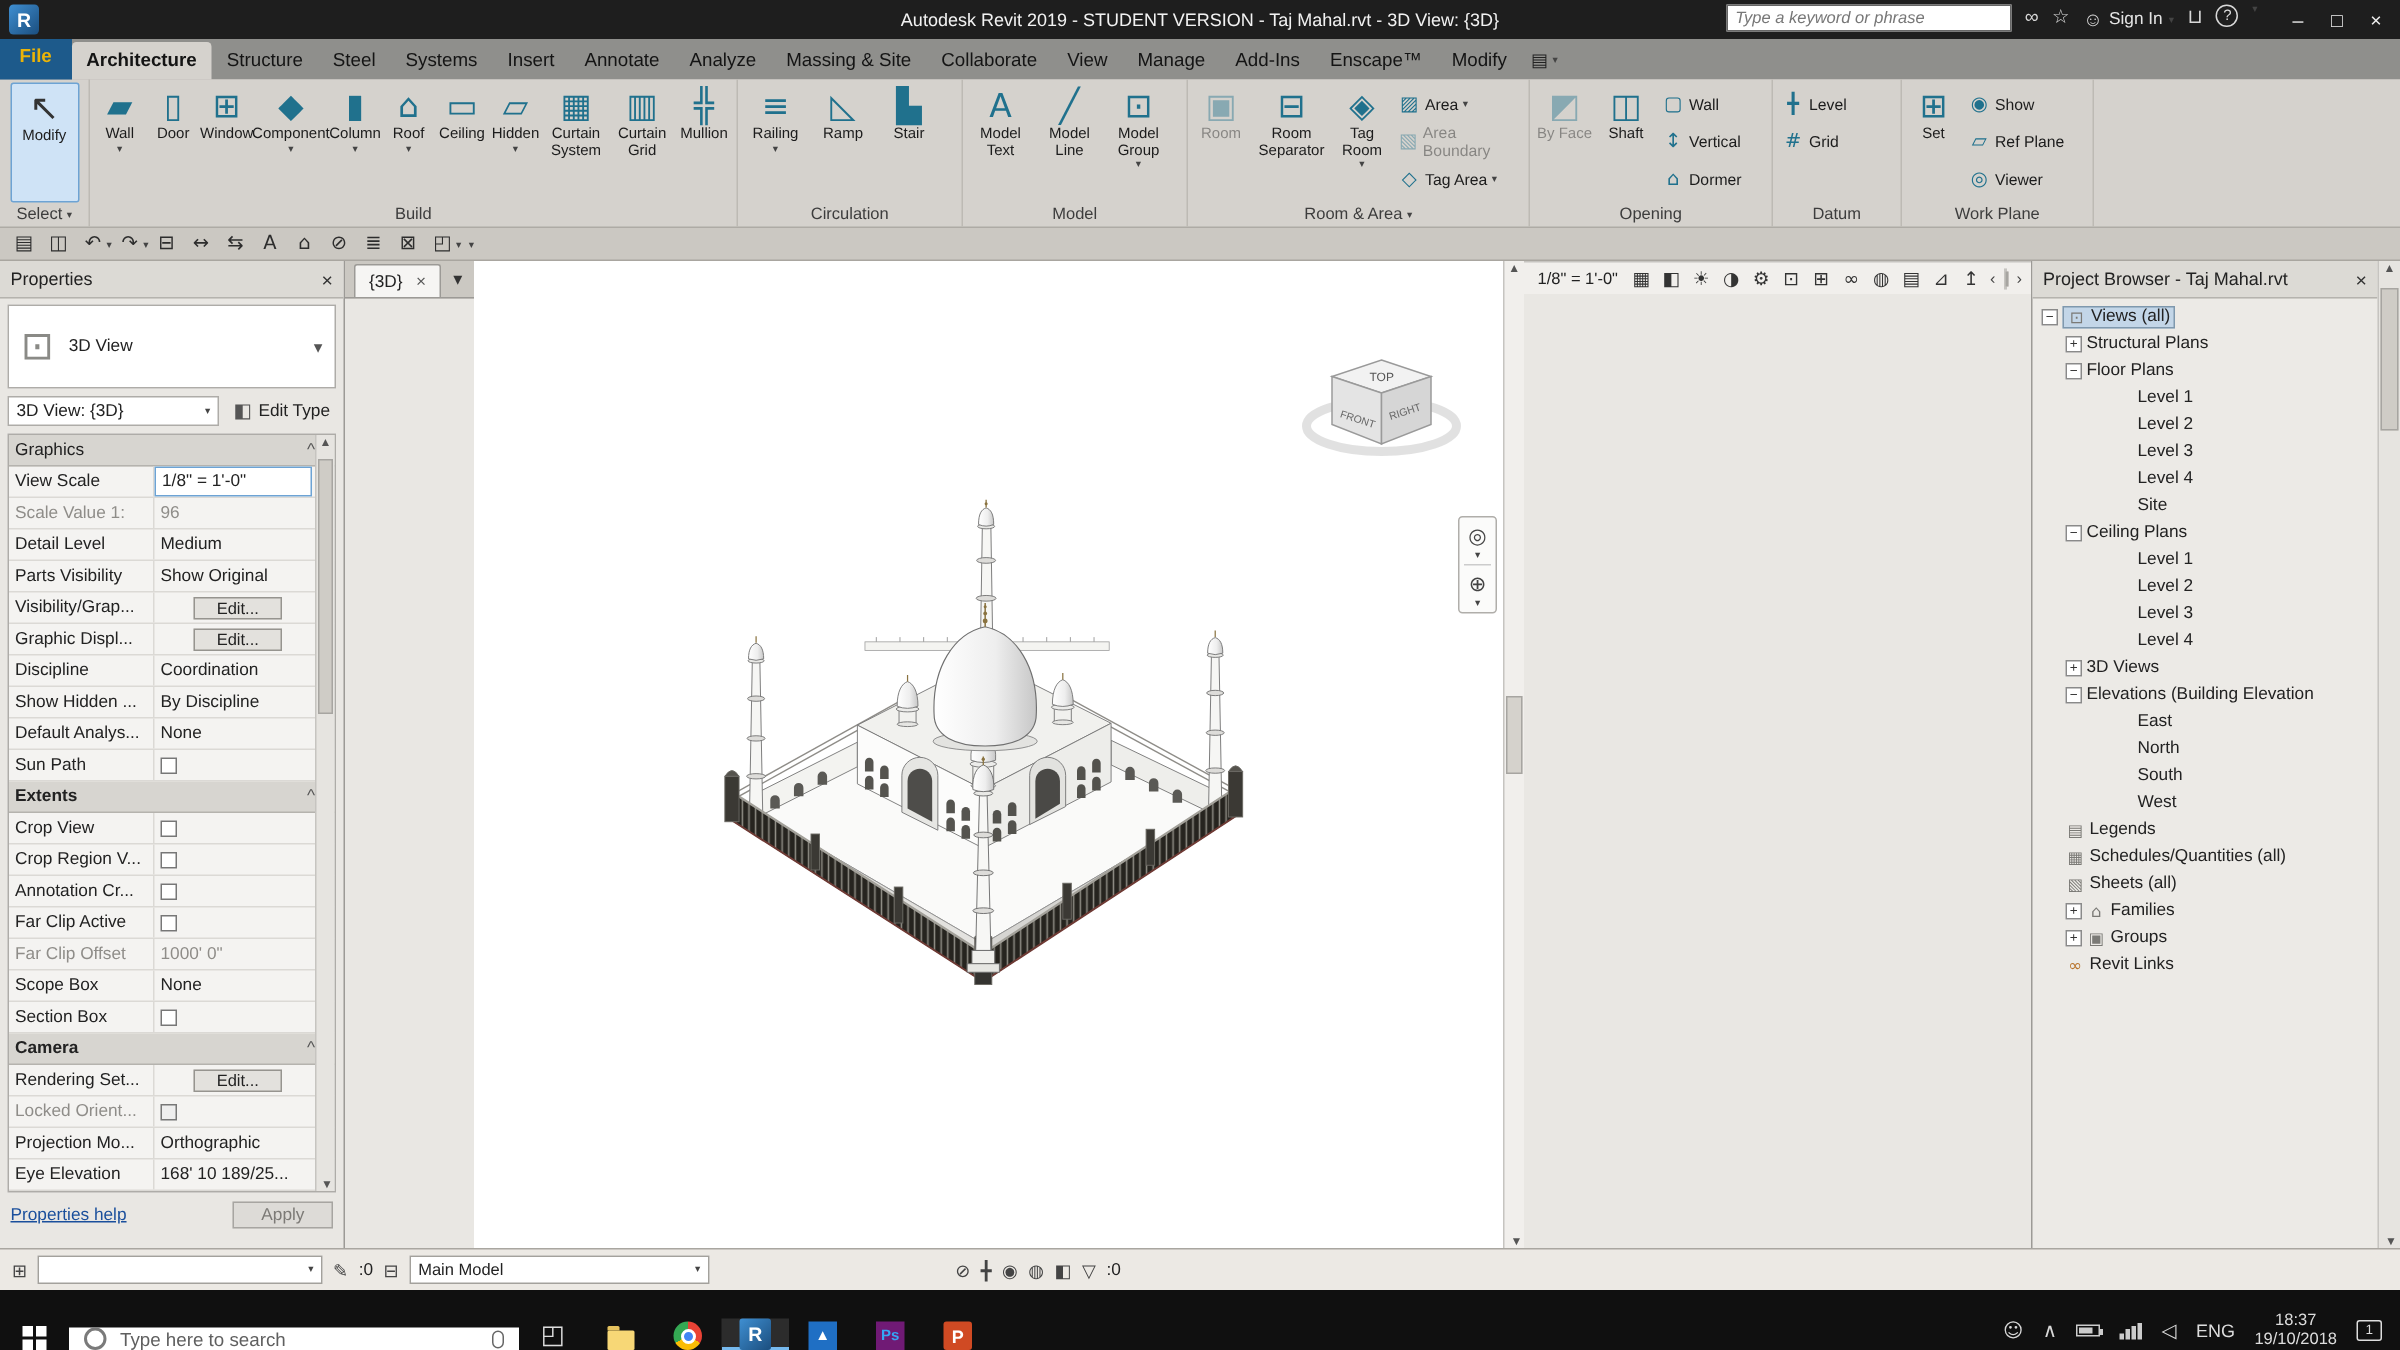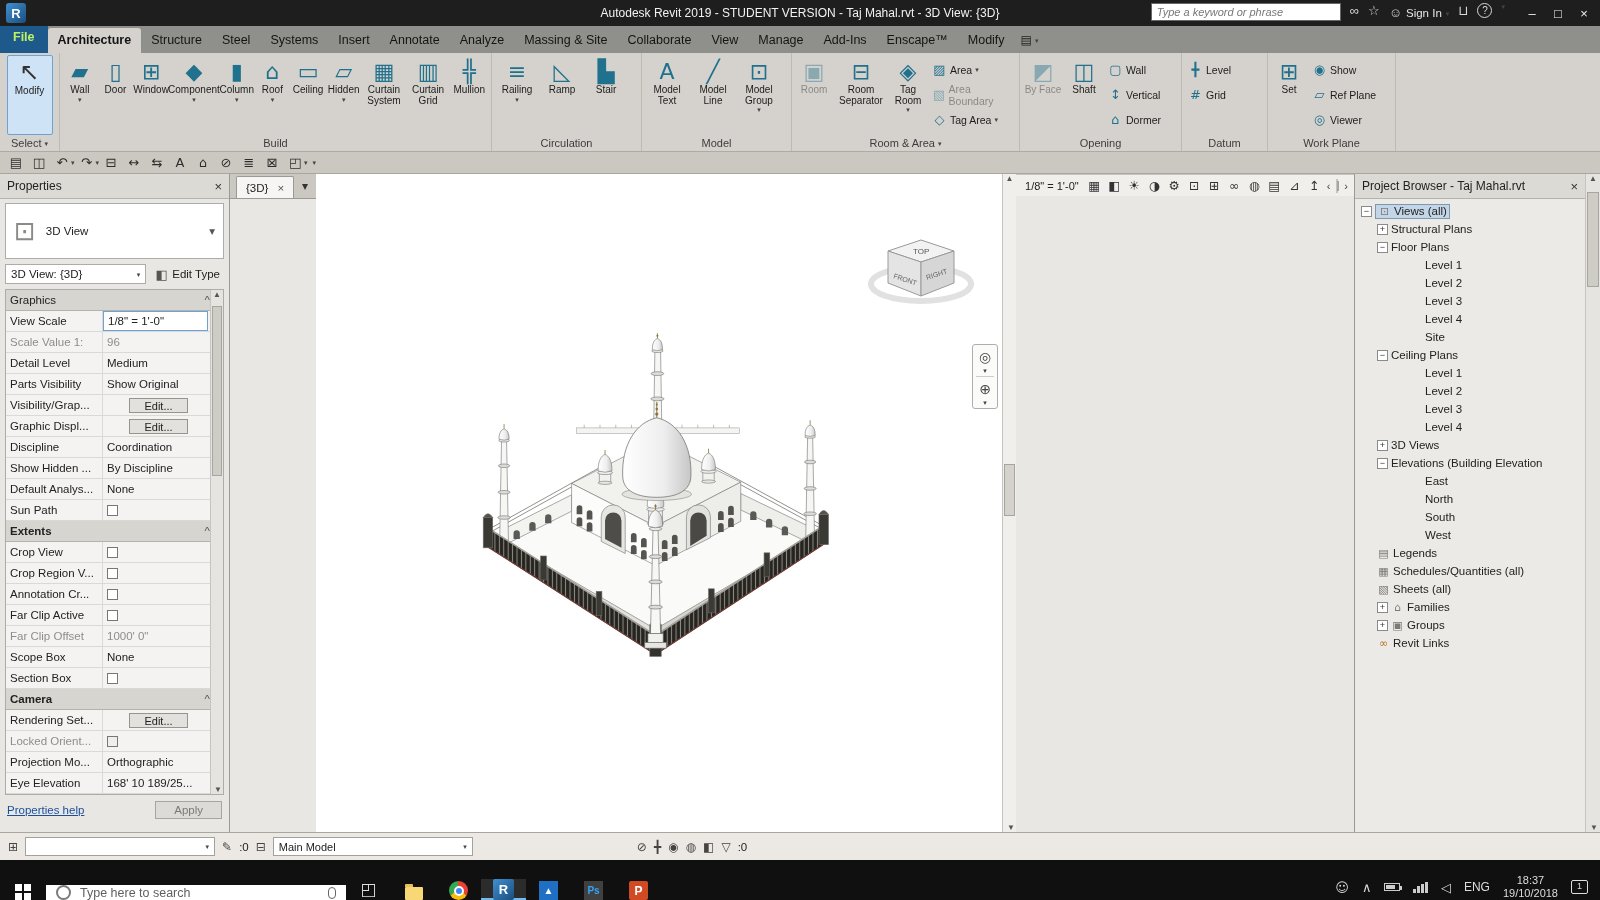--- a/index.html
+++ b/index.html
@@ -12,21 +12,21 @@
 .tb-right{margin-left:auto;display:flex;gap:9px;z-index:2}
 .tb-search{background:#fff;border:1px solid #666;height:18px;width:190px;display:flex;align-items:center;padding:0 5px;color:#777;font-style:italic;font-size:11px}
 .tb-ic{color:#d8d8d8;font-size:13px;line-height:16px;cursor:default}
 .tb-signin{display:flex;align-items:center;gap:4px;font-size:11.5px;color:#e5e5e5}
 .helpc{width:15px;height:15px;border:1.5px solid #d8d8d8;border-radius:50%;font-size:10px;display:flex;align-items:center;justify-content:center;color:#d8d8d8}
 .winbtns{display:flex;gap:2px;margin-left:6px}
 .winbtn{width:24px;height:20px;display:flex;align-items:center;justify-content:center;color:#eee;font-size:13px}
 
 .tabrow{height:27px;background:#8f8f8c;display:flex;align-items:flex-end;padding-left:0}
 .tab{padding:5px 10px 6px;font-size:12.5px;color:#141414;white-space:nowrap}
-.tab.file{background:#1d5a8b;color:#bef264;font-weight:bold;padding:23px 13px;height:27px}
+.tab.file{background:#1d5a8b;color:#eab308;font-weight:bold;padding:23px 13px;height:27px}
 .tab.active{background:#d5d2cd;border-radius:3px 3px 0 0;font-weight:bold}
 .tabtools{margin-left:6px;display:flex;align-items:center;gap:3px;padding-bottom:6px;color:#222}
 
 .ribbon{height:99px;background:#d5d2cd;display:flex;border-bottom:1px solid #aeaba5}
 .rpanel{display:flex;flex-direction:column;border-right:1px solid #bdbab4}
 .rpanel.fill{flex:1;border-right:none}
 .rbody{flex:1;display:flex;align-items:stretch;padding:2px 2px 0}
 .rlabelrow{height:16px;font-size:11px;color:#3d3d3d;text-align:center;display:flex;align-items:center;justify-content:center;gap:3px}
 .rbtn{width:38px;display:flex;flex-direction:column;align-items:center;padding-top:3px;font-size:10px;line-height:10.5px;text-align:center;color:#1c1c1c;cursor:default}
 .rbtn .ric{font-size:22px;line-height:27px;height:27px;color:#20718d;font-family:"DejaVu Sans",sans-serif}
@@ -115,21 +115,21 @@
 .cort{width:15px;height:15px;border:2px solid #7a7a7a;border-radius:50%}
 .mic{width:8px;height:12px;border:1.5px solid #666;border-radius:4px;margin-left:auto}
 .tkbtn{width:45px;display:flex;align-items:center;justify-content:center;font-size:17px}
 .tkbtn.active{background:#2c2c2c;box-shadow:inset 0 -2px 0 #76b9ed}
 .fold{width:18px;height:13px;background:#f7d776;border-radius:1px;position:relative}
 .fold::before{content:"";position:absolute;top:-3px;left:0;width:8px;height:3px;background:#e5c25e;border-radius:1px 1px 0 0}
 .chrome{width:19px;height:19px;border-radius:50%;background:conic-gradient(#e94235 0 120deg,#fbbc05 0 240deg,#34a853 0 360deg);position:relative}
 .chrome::after{content:"";position:absolute;inset:4.5px;background:#4286f5;border:2px solid #fff;border-radius:50%}
 .revitic{width:21px;height:21px;background:linear-gradient(135deg,#3f8fd2,#1b4e7e);color:#fff;font-weight:bold;font-size:13px;display:flex;align-items:center;justify-content:center;border-radius:2px}
 .photos{width:19px;height:19px;background:#1f6fc4;color:#fff;font-size:10px;display:flex;align-items:center;justify-content:center}
-.psic{width:19px;height:19px;background:#404040;color:#35a5f5;font-size:10px;font-weight:bold;display:flex;align-items:center;justify-content:center}
+.psic{width:19px;height:19px;background:#701a75;color:#35a5f5;font-size:10px;font-weight:bold;display:flex;align-items:center;justify-content:center}
 .pptic{width:19px;height:19px;background:#d04a23;color:#fff;font-size:12px;font-weight:bold;display:flex;align-items:center;justify-content:center;border-radius:2px}
 .tktray{margin-left:auto;display:flex;align-items:center;gap:13px;padding:0 12px;font-size:12px}
 .trayic{color:#d8d8d8;font-size:13px;font-family:"DejaVu Sans",sans-serif}
 .batt{width:16px;height:8px;border:1px solid #ccc;position:relative}
 .batt::after{content:"";position:absolute;right:-3px;top:1.5px;width:2px;height:4px;background:#ccc}
 .batt i{position:absolute;left:1px;top:1px;bottom:1px;width:9px;background:#ccc}
 .net{display:flex;align-items:flex-end;gap:1.5px;height:11px}
 .net i{width:2.5px;background:#ccc}
 .clock{text-align:center;font-size:11px;line-height:13px}
 .bubble{width:17px;height:14px;border:1.5px solid #ddd;border-radius:2px;font-size:9px;text-align:center;line-height:11px;color:#ddd}

